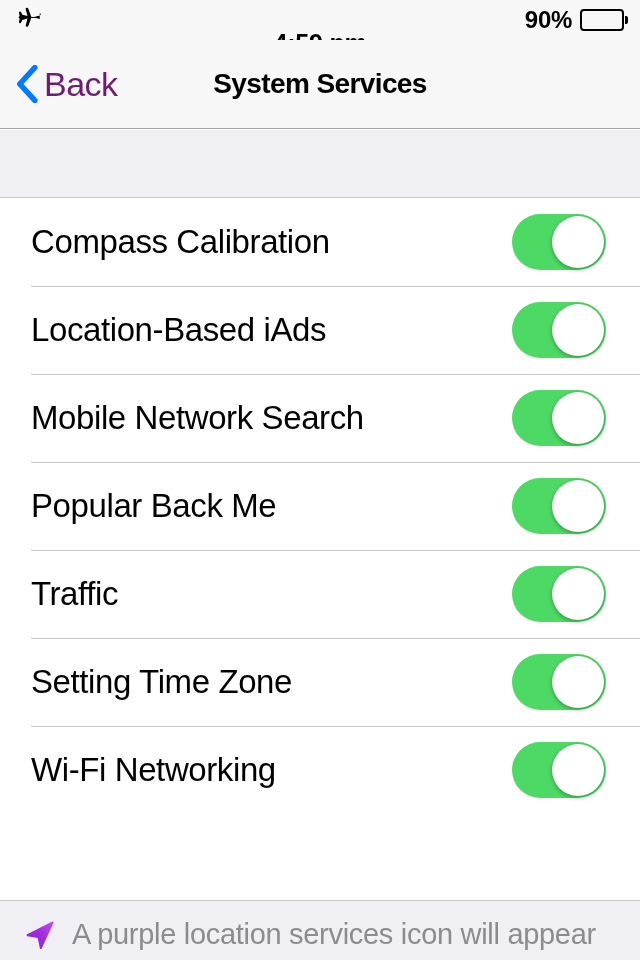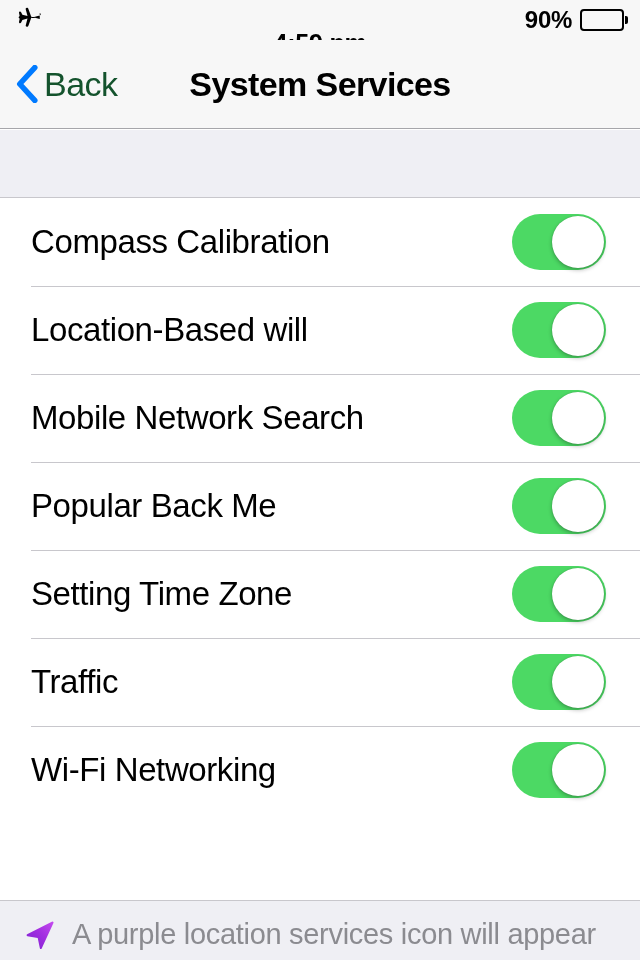--- a/index.html
+++ b/index.html
@@ -138,33 +138,33 @@
   }
 
   .chevron-left-icon {
     display: block;
     width: 22px;
     height: 38px;
   }
 
   .back-label {
     font-size: 34px;
-    color: #14532d;
+    color: #701a75;
     letter-spacing: -0.5px;
   }
 
   .nav-title {
     position: absolute;
     left: 0; right: 0;
     top: 0;
     height: 88px;
     display: flex;
     align-items: center;
     justify-content: center;
-    font-size: 34px;
+    font-size: 28px;
     font-weight: 700;
     color: #000000;
     letter-spacing: -0.6px;
     pointer-events: none;
   }
 
   
   .section-spacer {
     position: absolute;
     top: 130px; left: 0;
@@ -313,49 +313,49 @@
 
     <div class="row">
       <span class="row-label">Compass Calibration</span>
       <span class="switch">
         <span class="knob"></span>
       </span>
     </div>
 
 
     <div class="row">
-      <span class="row-label">Location-Based will</span>
+      <span class="row-label">Location-Based iAds</span>
       <span class="switch">
         <span class="knob"></span>
       </span>
     </div>
 
     <div class="row">
       <span class="row-label">Mobile Network Search</span>
       <span class="switch">
         <span class="knob"></span>
       </span>
     </div>
 
     <div class="row">
       <span class="row-label">Popular Back Me</span>
       <span class="switch">
         <span class="knob"></span>
       </span>
     </div>
 
     <div class="row">
+      <span class="row-label">Traffic</span>
+      <span class="switch">
+        <span class="knob"></span>
+      </span>
+    </div>
+
+    <div class="row">
       <span class="row-label">Setting Time Zone</span>
-      <span class="switch">
-        <span class="knob"></span>
-      </span>
-    </div>
-
-    <div class="row">
-      <span class="row-label">Traffic</span>
       <span class="switch">
         <span class="knob"></span>
       </span>
     </div>
 
     <div class="row">
       <span class="row-label">Wi-Fi Networking</span>
       <span class="switch">
         <span class="knob"></span>
       </span>

